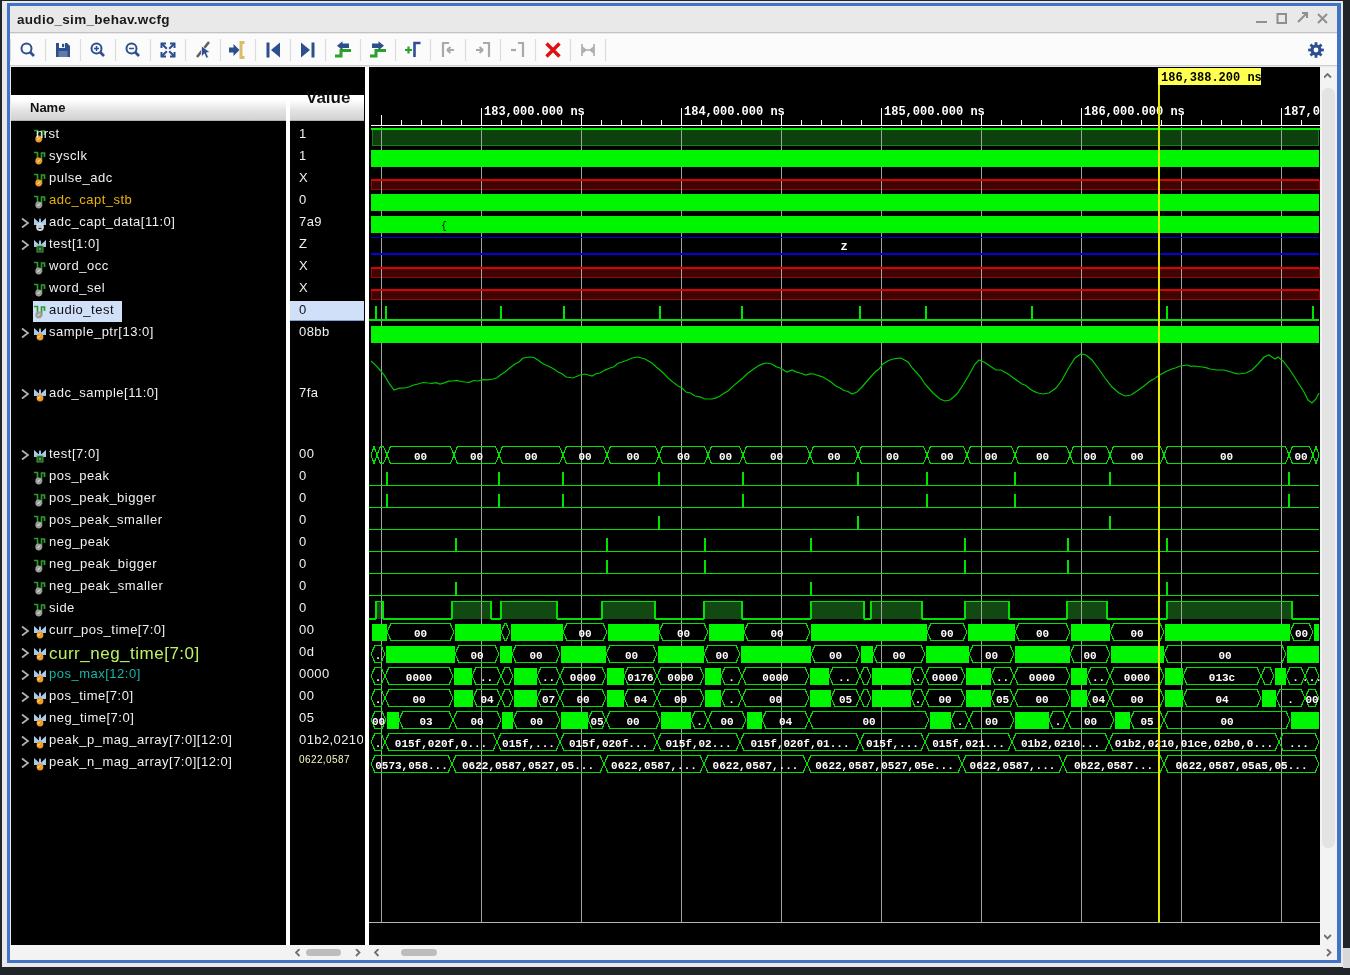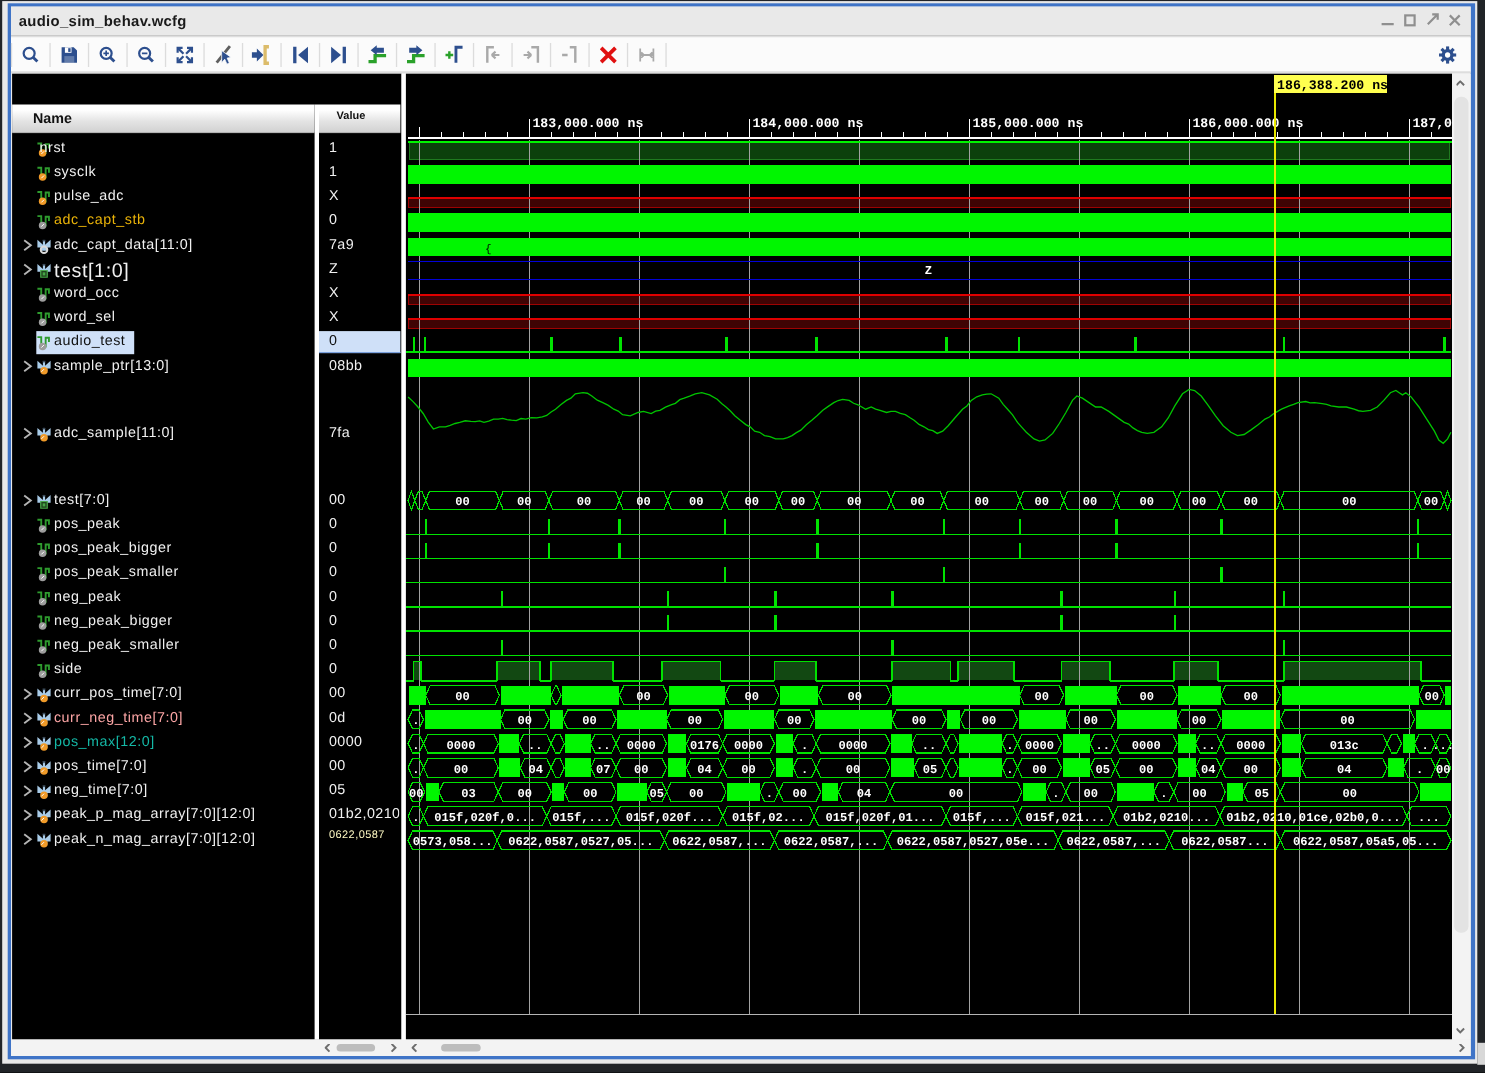--- a/index.html
+++ b/index.html
@@ -96,21 +96,21 @@
   </svg>
 
 <div class="abs" style="left:11px;top:67px;width:354px;height:878px;background:#000"></div>
 <div class="abs" style="left:286px;top:95px;width:4px;height:850px;background:#fff"></div>
 <div class="abs" style="left:365px;top:67px;width:4px;height:893px;background:#fff"></div>
 <div class="abs" style="left:369px;top:67px;width:951px;height:878px;background:#000"></div>
 
 <div class="abs" style="left:11px;top:95px;width:275px;height:26px;background:linear-gradient(#ffffff,#ffffff 20%,#e4e4e4 60%,#d2d2d2);border-bottom:1px solid #b2b2b2"></div>
 <div class="abs" style="left:290px;top:95px;width:74px;height:26px;background:linear-gradient(#ffffff,#ffffff 20%,#e4e4e4 60%,#d2d2d2);border-bottom:1px solid #b2b2b2"></div>
 <div class="abs" style="left:30px;top:100px;font-size:13px;font-weight:bold;color:#111">Name</div>
-<div class="abs" style="left:306px;top:100px;font-size:10px;font-weight:bold;color:#111">Value</div>
+<div class="abs" style="left:306px;top:88px;font-size:17px;font-weight:bold;color:#111">Value</div>
 
 <svg width="15" height="15" style="position:absolute;left:33px;top:128px;overflow:visible">
     <path d="M1,2.5 H4.5 V12 M8.5,12 V3 H11.5 V7" stroke="#2e9b2e" stroke-width="1.7" fill="none"></path>
     <circle cx="5.7" cy="11" r="3.4" fill="#f09a28"></circle>
     <path d="M4.6,12 L7,9.6" stroke="#fff" stroke-width="0.9"></path>
   </svg>
 <div style="position:absolute;left:36px;top:126px;font-size:13px;letter-spacing:0.5px;color:#f0f0f0;white-space:nowrap">nrst</div>
 <div style="position:absolute;left:299px;top:126px;font-size:13px;letter-spacing:0.4px;color:#f0f0f0;white-space:nowrap;width:64px;overflow:hidden">1</div>
 <svg width="15" height="15" style="position:absolute;left:33px;top:150px;overflow:visible">
     <path d="M1,2.5 H4.5 V12 M8.5,12 V3 H11.5 V7" stroke="#2e9b2e" stroke-width="1.7" fill="none"></path>
@@ -145,21 +145,21 @@
 <div style="position:absolute;left:299px;top:214px;font-size:13px;letter-spacing:0.4px;color:#f0f0f0;white-space:nowrap;width:64px;overflow:hidden">7a9</div>
 <svg width="10" height="13" style="position:absolute;left:20px;top:239px">
     <path d="M2,1.5 L8,6 L2,10.5" stroke="#b4b4b4" stroke-width="1.7" fill="none"></path>
   </svg>
 <svg width="15" height="15" style="position:absolute;left:33px;top:238px;overflow:visible">
     <path d="M1,2 L6,6.5 L6,2 L7,3.2 L8,2 L8,6.5 L13,2 L13,9 L10,9 L10,12 L4,12 L4,9 L1,9 Z" fill="#a8cbe8"></path>
     <path d="M6,2 L7,3.2 L8,2" fill="none" stroke="#3b4b59" stroke-width="1"></path>
     <rect x="3.5" y="7.5" width="7" height="7" fill="#46a546"></rect>
     <rect x="5.2" y="9" width="3.6" height="4" fill="none" stroke="#20421e" stroke-width="1.2"></rect>
   </svg>
-<div style="position:absolute;left:49px;top:236px;font-size:18px;letter-spacing:0.5px;color:#f0f0f0;white-space:nowrap">test[1:0]</div>
+<div style="position:absolute;left:49px;top:236px;font-size:13px;letter-spacing:0.5px;color:#f0f0f0;white-space:nowrap">test[1:0]</div>
 <div style="position:absolute;left:299px;top:236px;font-size:13px;letter-spacing:0.4px;color:#f0f0f0;white-space:nowrap;width:64px;overflow:hidden">Z</div>
 <svg width="15" height="15" style="position:absolute;left:33px;top:260px;overflow:visible">
     <path d="M1,2.5 H4.5 V12 M8.5,12 V3 H11.5 V7" stroke="#2e9b2e" stroke-width="1.7" fill="none"></path>
     <circle cx="5.7" cy="11" r="3.4" fill="#9d9d9d"></circle>
     <path d="M4.6,12 L7,9.6" stroke="#fff" stroke-width="0.9"></path>
   </svg>
 <div style="position:absolute;left:49px;top:258px;font-size:13px;letter-spacing:0.5px;color:#f0f0f0;white-space:nowrap">word_occ</div>
 <div style="position:absolute;left:299px;top:258px;font-size:13px;letter-spacing:0.4px;color:#f0f0f0;white-space:nowrap;width:64px;overflow:hidden">X</div>
 <svg width="15" height="15" style="position:absolute;left:33px;top:282px;overflow:visible">
     <path d="M1,2.5 H4.5 V12 M8.5,12 V3 H11.5 V7" stroke="#2e9b2e" stroke-width="1.7" fill="none"></path>
@@ -272,21 +272,21 @@
 <div style="position:absolute;left:299px;top:622px;font-size:13px;letter-spacing:0.4px;color:#f0f0f0;white-space:nowrap;width:64px;overflow:hidden">00</div>
 <svg width="10" height="13" style="position:absolute;left:20px;top:647px">
     <path d="M2,1.5 L8,6 L2,10.5" stroke="#b4b4b4" stroke-width="1.7" fill="none"></path>
   </svg>
 <svg width="15" height="15" style="position:absolute;left:33px;top:646px;overflow:visible">
     <path d="M1,2 L6,6.5 L6,2 L7,3.2 L8,2 L8,6.5 L13,2 L13,9 L10,9 L10,12 L4,12 L4,9 L1,9 Z" fill="#a8cbe8"></path>
     <path d="M6,2 L7,3.2 L8,2" fill="none" stroke="#3b4b59" stroke-width="1"></path>
     <circle cx="7" cy="11" r="3.4" fill="#f09a28"></circle>
     <path d="M4.6,12 L7,9.6" stroke="#fff" stroke-width="0.9"></path>
   </svg>
-<div style="position:absolute;left:49px;top:644px;font-size:13px;letter-spacing:0.5px;color:#fca5a5;white-space:nowrap">curr_neg_time[7:0]</div>
+<div style="position:absolute;left:49px;top:644px;font-size:17px;letter-spacing:0.5px;color:#bef264;white-space:nowrap">curr_neg_time[7:0]</div>
 <div style="position:absolute;left:299px;top:644px;font-size:13px;letter-spacing:0.4px;color:#f0f0f0;white-space:nowrap;width:64px;overflow:hidden">0d</div>
 <svg width="10" height="13" style="position:absolute;left:20px;top:669px">
     <path d="M2,1.5 L8,6 L2,10.5" stroke="#b4b4b4" stroke-width="1.7" fill="none"></path>
   </svg>
 <svg width="15" height="15" style="position:absolute;left:33px;top:668px;overflow:visible">
     <path d="M1,2 L6,6.5 L6,2 L7,3.2 L8,2 L8,6.5 L13,2 L13,9 L10,9 L10,12 L4,12 L4,9 L1,9 Z" fill="#a8cbe8"></path>
     <path d="M6,2 L7,3.2 L8,2" fill="none" stroke="#3b4b59" stroke-width="1"></path>
     <circle cx="7" cy="11" r="3.4" fill="#f09a28"></circle>
     <path d="M4.6,12 L7,9.6" stroke="#fff" stroke-width="0.9"></path>
   </svg>

